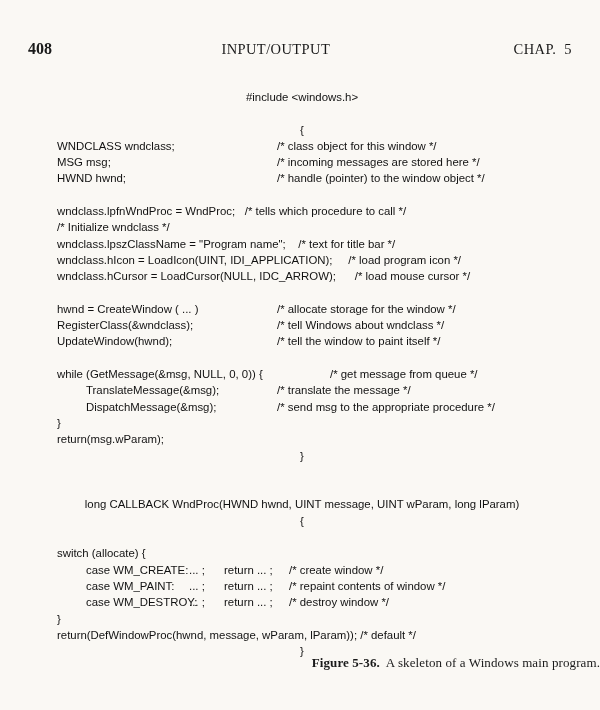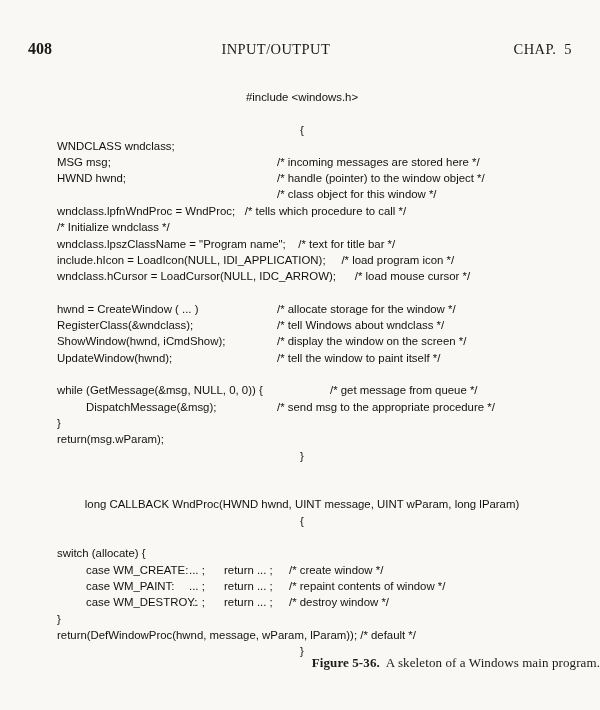--- a/index.html
+++ b/index.html
@@ -137,36 +137,36 @@
   <div class="running-head">
     <span class="folio">408</span>
     <span class="head-center">INPUT/OUTPUT</span>
     <span class="head-right">CHAP.  5</span>
   </div>
 
   <div class="listing" id="listing">
       <div class="ln i0"><span>#include &lt;windows.h&gt;</span></div>
       <div class="ln i0 blank">&nbsp;</div>
       <div class="ln i0"><span>{</span></div>
-      <div class="ln i1"><span>WNDCLASS wndclass;</span><span class="cmt-col" style="left: 249px; margin-top: 48px;">/* class object for this window */</span></div>
+      <div class="ln i1"><span>WNDCLASS wndclass;</span><span class="cmt-col" style="left: 249px;">/* class object for this window */</span></div>
       <div class="ln i1"><span>MSG msg;</span><span class="cmt-col" style="left: 249px;">/* incoming messages are stored here */</span></div>
       <div class="ln i1"><span>HWND hwnd;</span><span class="cmt-col" style="left: 249px;">/* handle (pointer) to the window object */</span></div>
       <div class="ln i0 blank">&nbsp;</div>
       <div class="ln i1"><span>wndclass.lpfnWndProc = WndProc;</span><span class="cmt-inline">   /* tells which procedure to call */</span></div>
       <div class="ln i1"><span>/* Initialize wndclass */</span></div>
       <div class="ln i1"><span>wndclass.lpszClassName = "Program name";</span><span class="cmt-inline">    /* text for title bar */</span></div>
-      <div class="ln i1"><span>include.hIcon = LoadIcon(NULL, IDI_APPLICATION);</span><span class="cmt-inline">     /* load program icon */</span></div>
+      <div class="ln i1"><span>wndclass.hIcon = LoadIcon(UINT, IDI_APPLICATION);</span><span class="cmt-inline">     /* load program icon */</span></div>
       <div class="ln i1"><span>wndclass.hCursor = LoadCursor(NULL, IDC_ARROW);</span><span class="cmt-inline">      /* load mouse cursor */</span></div>
       <div class="ln i0 blank">&nbsp;</div>
       <div class="ln i1"><span>hwnd = CreateWindow ( ... )</span><span class="cmt-col" style="left: 249px;">/* allocate storage for the window */</span></div>
       <div class="ln i1"><span>RegisterClass(&amp;wndclass);</span><span class="cmt-col" style="left: 249px;">/* tell Windows about wndclass */</span></div>
-      <div class="ln i1"><span>ShowWindow(hwnd, iCmdShow);</span><span class="cmt-col" style="left: 249px;">/* display the window on the screen */</span></div>
       <div class="ln i1"><span>UpdateWindow(hwnd);</span><span class="cmt-col" style="left: 249px;">/* tell the window to paint itself */</span></div>
       <div class="ln i0 blank">&nbsp;</div>
       <div class="ln i1"><span>while (GetMessage(&amp;msg, NULL, 0, 0)) {</span><span class="cmt-col" style="left: 302px;">/* get message from queue */</span></div>
+      <div class="ln i2"><span>TranslateMessage(&amp;msg);</span><span class="cmt-col" style="left: 249px;">/* translate the message */</span></div>
       <div class="ln i2"><span>DispatchMessage(&amp;msg);</span><span class="cmt-col" style="left: 249px;">/* send msg to the appropriate procedure */</span></div>
       <div class="ln i1"><span>}</span></div>
       <div class="ln i1"><span>return(msg.wParam);</span></div>
       <div class="ln i0"><span>}</span></div>
       <div class="ln i0 blank">&nbsp;</div>
       <div class="ln i0 blank">&nbsp;</div>
       <div class="ln i0"><span>long CALLBACK WndProc(HWND hwnd, UINT message, UINT wParam, long lParam)</span></div>
       <div class="ln i0"><span>{</span></div>
       <div class="ln i0 blank">&nbsp;</div>
       <div class="ln i1"><span>switch (allocate) {</span></div>

